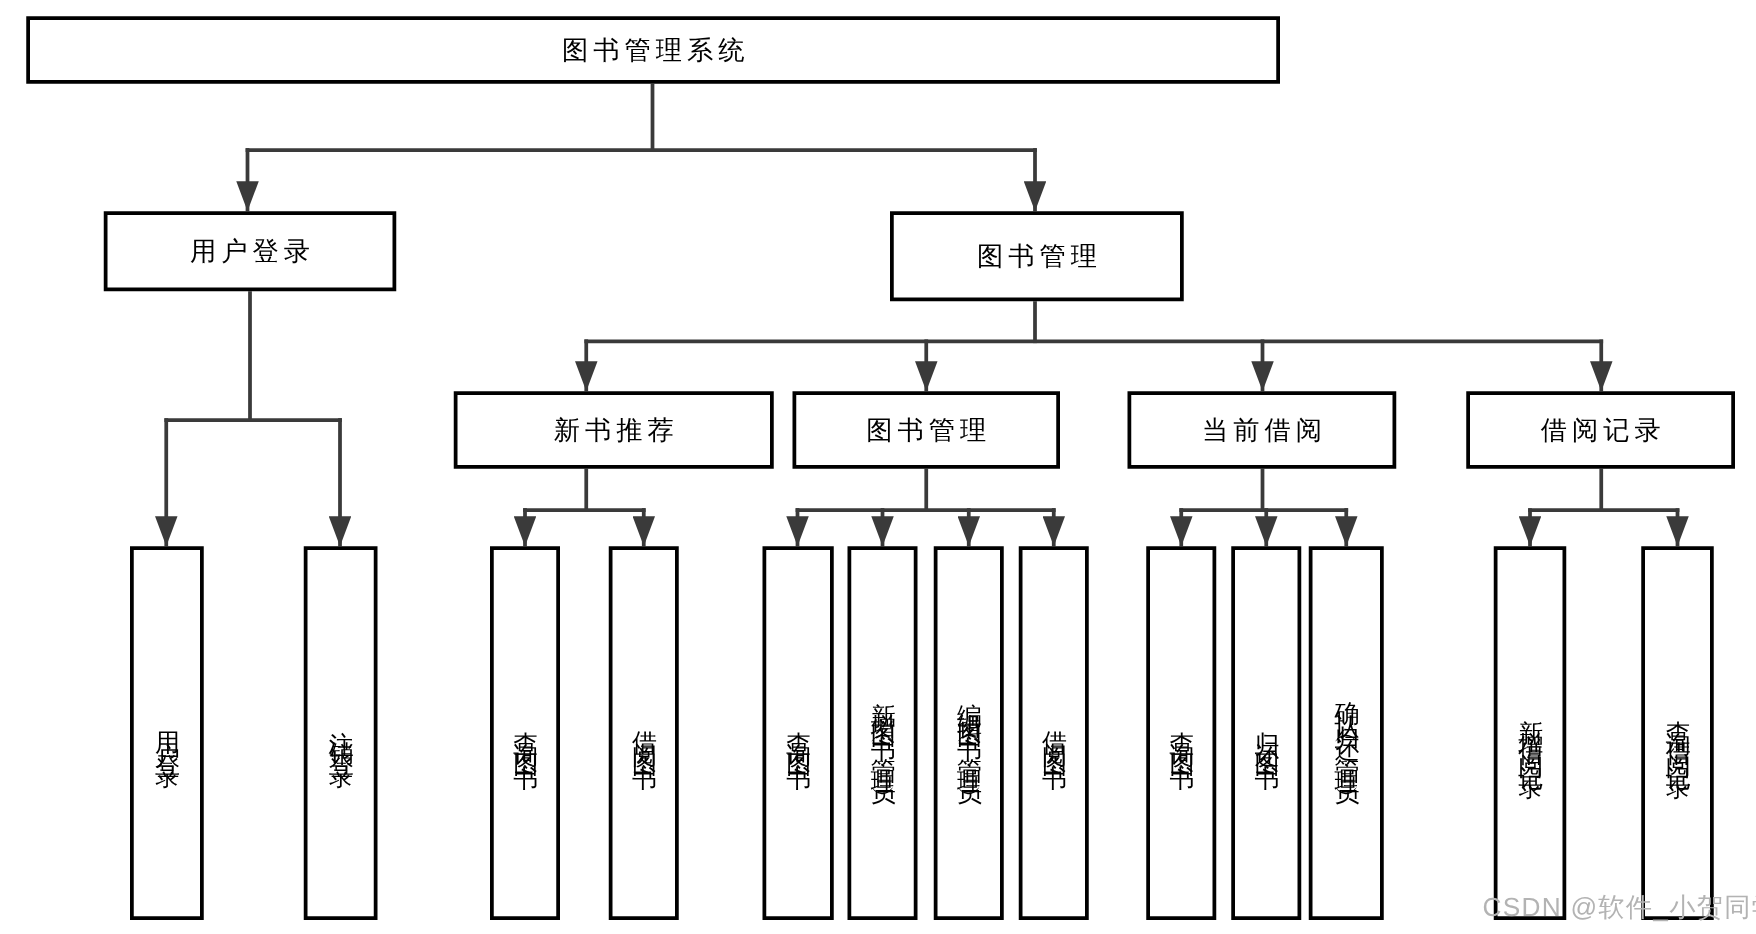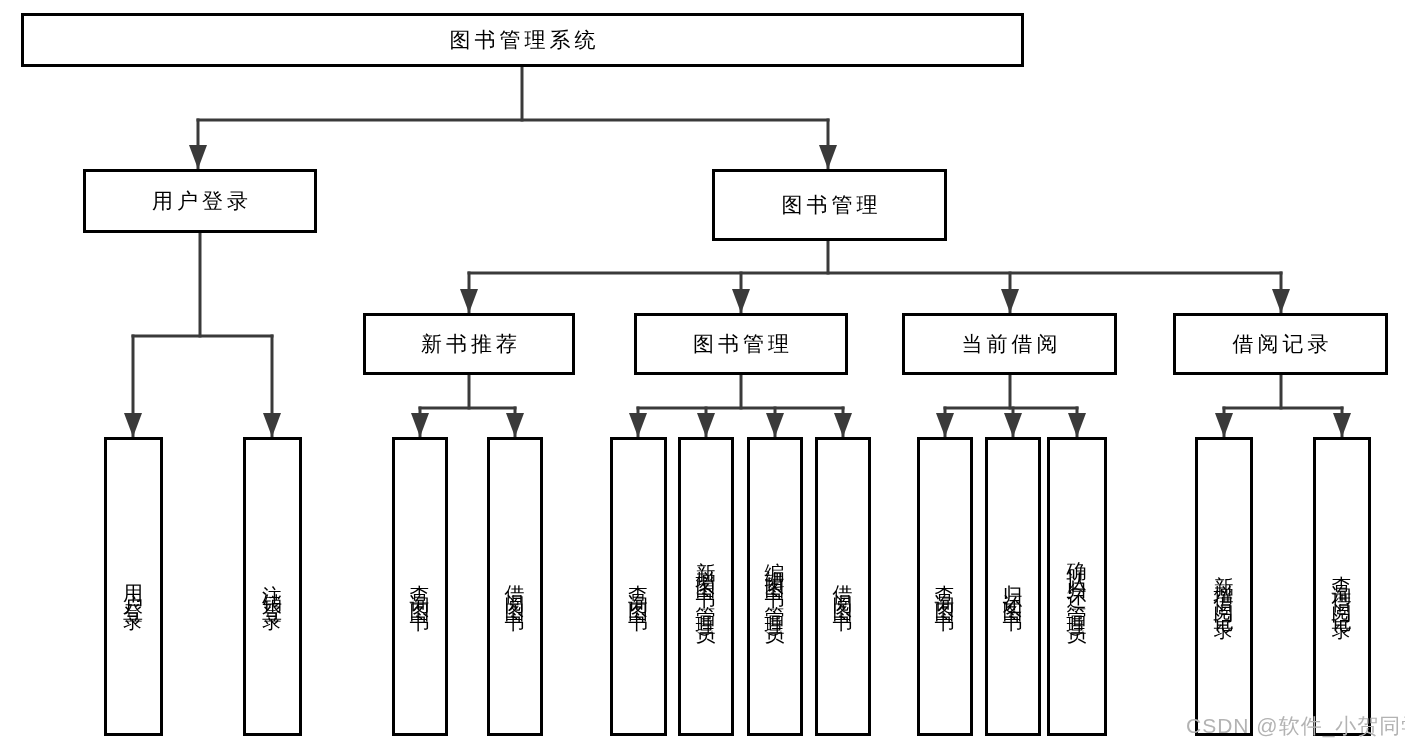--- a/index.html
+++ b/index.html
@@ -110,21 +110,21 @@
     <line class="wire" x1="1224" y1="408" x2="1342" y2="408"></line>
     <line class="wire" x1="1224" y1="408" x2="1224" y2="437" marker-end="url(#ah)"></line>
     <line class="wire" x1="1342" y1="408" x2="1342" y2="437" marker-end="url(#ah)"></line>
   </svg>
 
   <div class="node h-node" style="left:21px; top:13px; width:1003px; height:54px;">图书管理系统</div>
 
   <div class="node h-node" style="left:83px; top:169px; width:234px; height:64px;">用户登录</div>
   <div class="node h-node" style="left:712px; top:169px; width:235px; height:72px;">图书管理</div>
 
-  <div class="node h-node" style="left:363px; top:313px; width:212px; height:62px;">新书推荐</div>
+  <div class="node h-node" style="left:363px; top:313px; width:256px; height:62px;">新书推荐</div>
   <div class="node h-node" style="left:634px; top:313px; width:214px; height:62px;">图书管理</div>
   <div class="node h-node" style="left:902px; top:313px; width:215px; height:62px;">当前借阅</div>
   <div class="node h-node" style="left:1173px; top:313px; width:215px; height:62px;">借阅记录</div>
 
   <div class="node leaf" style="left:104px; top:437px; width:59px; height:299px;">用户登录</div>
   <div class="node leaf" style="left:243px; top:437px; width:59px; height:299px;">注销登录</div>
 
   <div class="node leaf" style="left:392px; top:437px; width:56px; height:299px;">查询图书</div>
   <div class="node leaf" style="left:487px; top:437px; width:56px; height:299px;">借阅图书</div>
 

